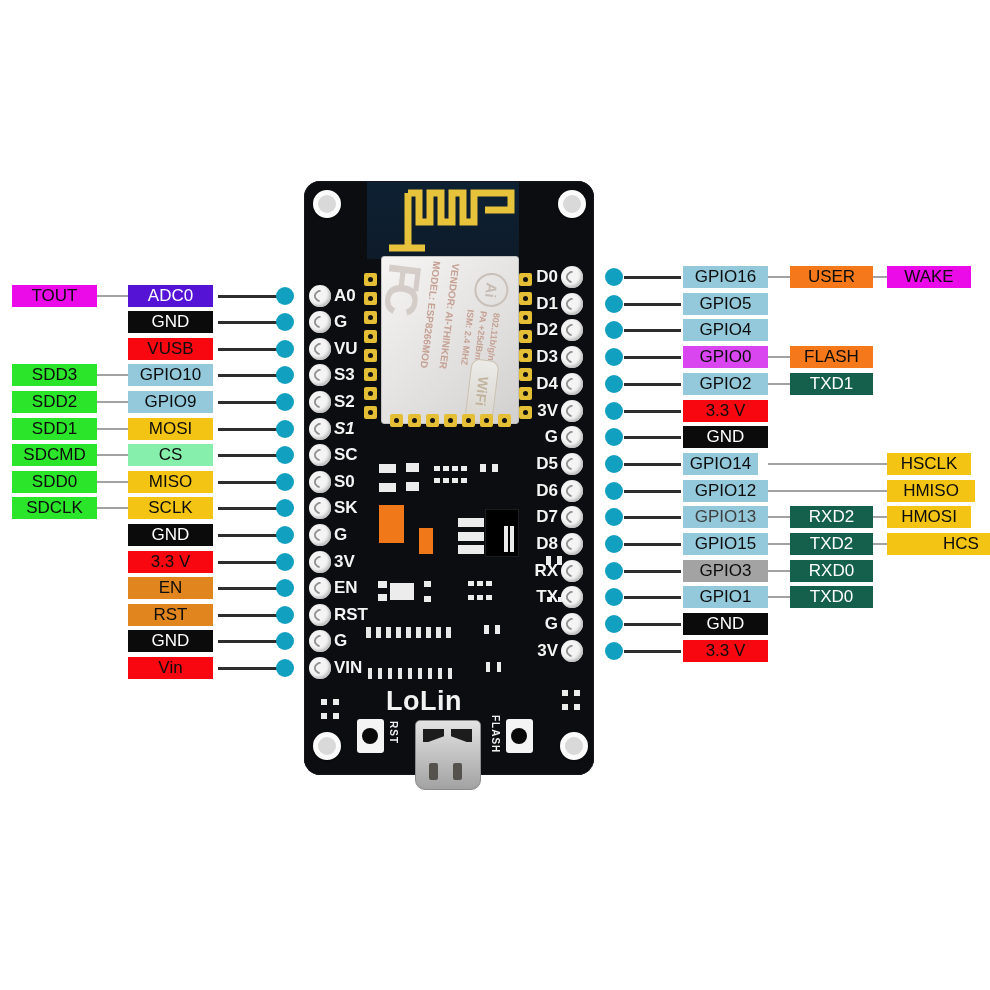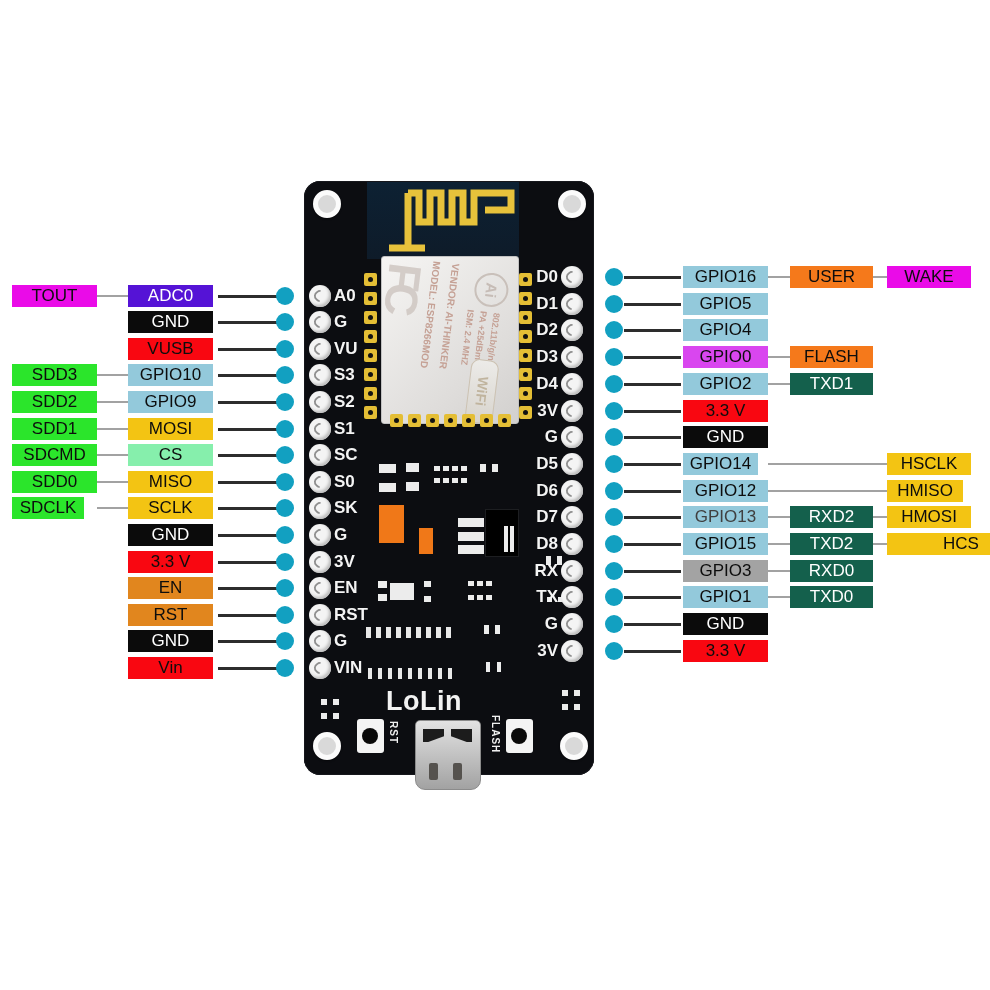--- a/index.html
+++ b/index.html
@@ -230,36 +230,36 @@
     <div class="wire" style="left: 218px; top: 400.9px; width: 60px;"></div>
     <div class="dot" style="left: 276px; top: 392.9px;"></div>
     <div class="hole" style="left: 309px; top: 390.9px;"></div>
     <div class="pin-name" style="left: 334px; top: 390.9px;">S2</div>
     <div class="box" style="left: 12px; top: 417.5px; width: 85px; background: rgb(43, 229, 43); color: rgb(13, 13, 13);">SDD1</div>
     <div class="thin" style="left: 97px; top: 427.5px; width: 31px;"></div>
     <div class="box" style="left: 128px; top: 417.5px; width: 85px; background: rgb(243, 196, 19); color: rgb(13, 13, 13);">MOSI</div>
     <div class="wire" style="left: 218px; top: 427.5px; width: 60px;"></div>
     <div class="dot" style="left: 276px; top: 419.5px;"></div>
     <div class="hole" style="left: 309px; top: 417.5px;"></div>
-    <div class="pin-name" style="left: 334px; top: 417.5px;">S1</div>
+    <div class="pin-name" style="left: 334px; top: 417.5px; font-style: italic;">S1</div>
     <div class="box" style="left: 12px; top: 444.1px; width: 85px; background: rgb(43, 229, 43); color: rgb(13, 13, 13);">SDCMD</div>
     <div class="thin" style="left: 97px; top: 454.1px; width: 31px;"></div>
     <div class="box" style="left: 128px; top: 444.1px; width: 85px; background: #86efac; color: rgb(13, 13, 13);">CS</div>
     <div class="wire" style="left: 218px; top: 454.1px; width: 60px;"></div>
     <div class="dot" style="left: 276px; top: 446.1px;"></div>
     <div class="hole" style="left: 309px; top: 444.1px;"></div>
     <div class="pin-name" style="left: 334px; top: 444.1px;">SC</div>
     <div class="box" style="left: 12px; top: 470.7px; width: 85px; background: rgb(43, 229, 43); color: rgb(13, 13, 13);">SDD0</div>
     <div class="thin" style="left: 97px; top: 480.7px; width: 31px;"></div>
     <div class="box" style="left: 128px; top: 470.7px; width: 85px; background: rgb(243, 196, 19); color: rgb(13, 13, 13);">MISO</div>
     <div class="wire" style="left: 218px; top: 480.7px; width: 60px;"></div>
     <div class="dot" style="left: 276px; top: 472.7px;"></div>
     <div class="hole" style="left: 309px; top: 470.7px;"></div>
     <div class="pin-name" style="left: 334px; top: 470.7px;">S0</div>
-    <div class="box" style="left: 12px; top: 497.3px; width: 72px; background: rgb(43, 229, 43); color: rgb(13, 13, 13); text-align: right;">SDCLK</div>
+    <div class="box" style="left: 12px; top: 497.3px; width: 85px; background: rgb(43, 229, 43); color: rgb(13, 13, 13); text-align: right;">SDCLK</div>
     <div class="thin" style="left: 97px; top: 507.3px; width: 31px;"></div>
     <div class="box" style="left: 128px; top: 497.3px; width: 85px; background: rgb(243, 196, 19); color: rgb(13, 13, 13);">SCLK</div>
     <div class="wire" style="left: 218px; top: 507.3px; width: 60px;"></div>
     <div class="dot" style="left: 276px; top: 499.3px;"></div>
     <div class="hole" style="left: 309px; top: 497.3px;"></div>
     <div class="pin-name" style="left: 334px; top: 497.3px;">SK</div>
     <div class="box" style="left: 128px; top: 523.9px; width: 85px; background: rgb(11, 11, 11); color: rgb(255, 255, 255);">GND</div>
     <div class="wire" style="left: 218px; top: 533.9px; width: 60px;"></div>
     <div class="dot" style="left: 276px; top: 525.9px;"></div>
     <div class="hole" style="left: 309px; top: 523.9px;"></div>
@@ -338,21 +338,21 @@
     <div class="wire" style="left: 624px; top: 462.9px; width: 57px;"></div>
     <div class="box" style="left: 683px; top: 452.9px; width: 75px; background: rgb(147, 201, 219); color: rgb(13, 13, 13);">GPIO14</div>
     <div class="thin" style="left: 768px; top: 462.9px; width: 119px;"></div>
     <div class="box" style="left: 887px; top: 452.9px; width: 84px; background: rgb(243, 196, 19); color: rgb(13, 13, 13);">HSCLK</div>
     <div class="pin-name" style="left: 496px; top: 479.6px; width: 62px; text-align: right;">D6</div>
     <div class="hole" style="left: 561px; top: 479.6px;"></div>
     <div class="dot" style="left: 605px; top: 481.6px;"></div>
     <div class="wire" style="left: 624px; top: 489.6px; width: 57px;"></div>
     <div class="box" style="left: 683px; top: 479.6px; width: 85px; background: rgb(147, 201, 219); color: rgb(13, 13, 13);">GPIO12</div>
     <div class="thin" style="left: 768px; top: 489.6px; width: 119px;"></div>
-    <div class="box" style="left: 887px; top: 479.6px; width: 76px; background: rgb(243, 196, 19); color: rgb(13, 13, 13);">HMISO</div>
+    <div class="box" style="left: 887px; top: 479.6px; width: 88px; background: rgb(243, 196, 19); color: rgb(13, 13, 13);">HMISO</div>
     <div class="pin-name" style="left: 496px; top: 506.3px; width: 62px; text-align: right;">D7</div>
     <div class="hole" style="left: 561px; top: 506.3px;"></div>
     <div class="dot" style="left: 605px; top: 508.3px;"></div>
     <div class="wire" style="left: 624px; top: 516.3px; width: 57px;"></div>
     <div class="box" style="left: 683px; top: 506.3px; width: 85px; background: rgb(147, 201, 219); color: #404040;">GPIO13</div>
     <div class="thin" style="left: 768px; top: 516.3px; width: 22px;"></div>
     <div class="box" style="left: 790px; top: 506.3px; width: 83px; background: rgb(20, 96, 76); color: rgb(255, 255, 255);">RXD2</div>
     <div class="thin" style="left: 873px; top: 516.3px; width: 14px;"></div>
     <div class="box" style="left: 887px; top: 506.3px; width: 84px; background: rgb(243, 196, 19); color: rgb(13, 13, 13);">HMOSI</div>
     <div class="pin-name" style="left: 496px; top: 533px; width: 62px; text-align: right;">D8</div>

